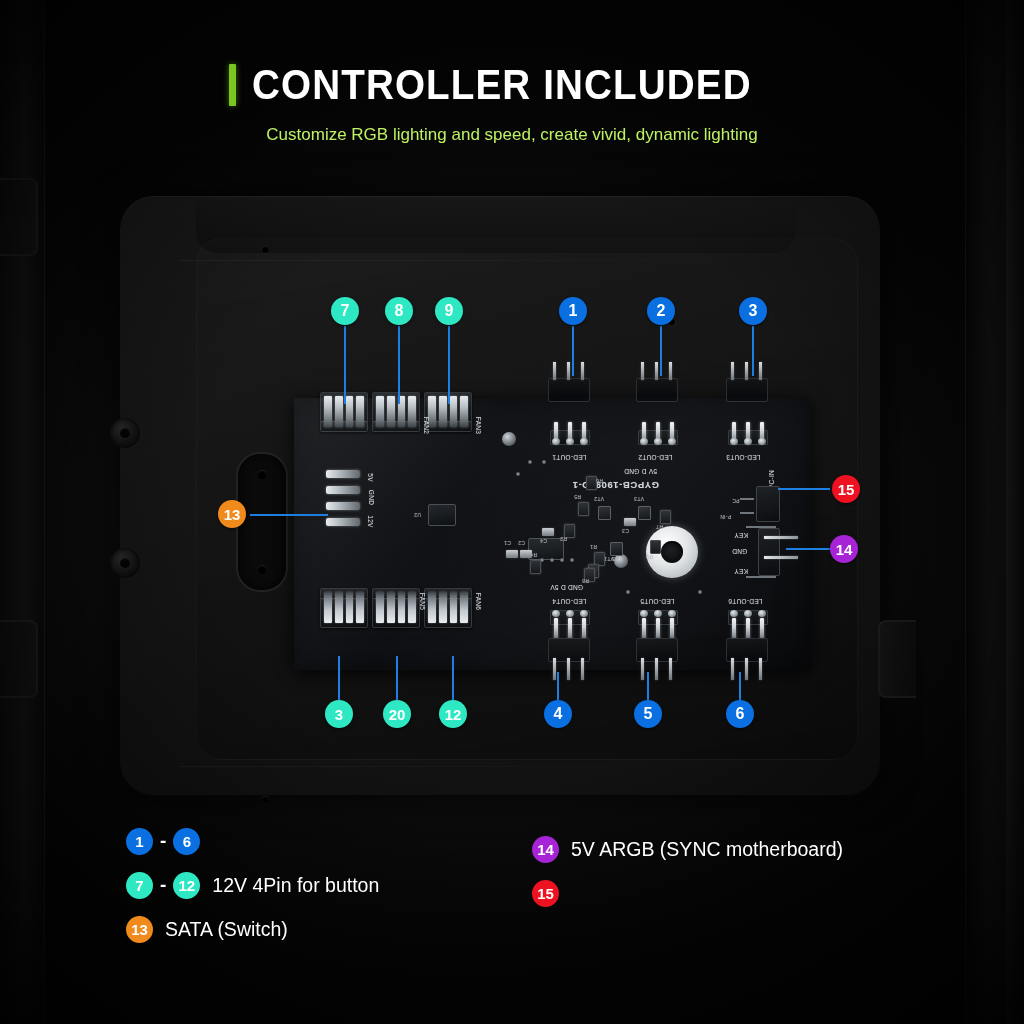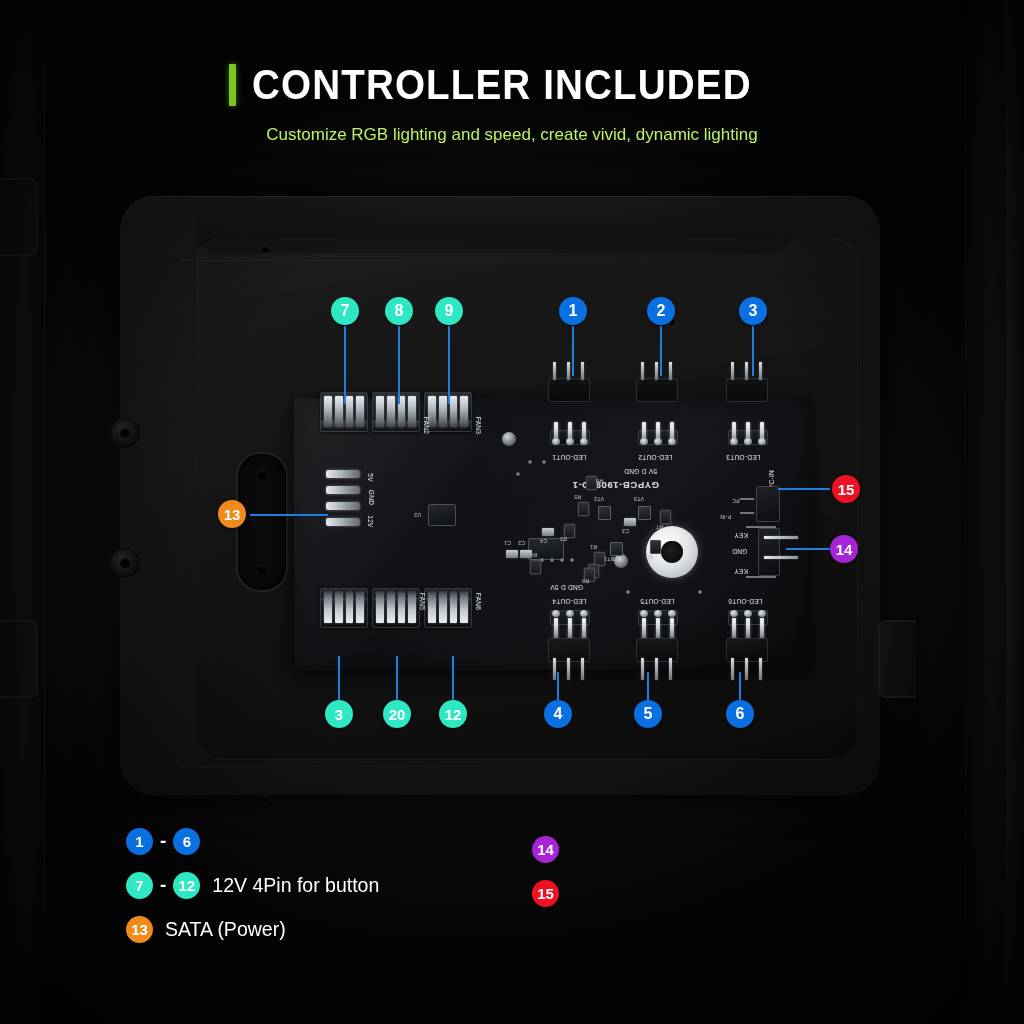--- a/index.html
+++ b/index.html
@@ -665,27 +665,28 @@
         <span class="lg-badge" style="background:#0a6fe0;">6</span>
       </div>
       <div class="legend-row" style="margin-top:6px;">
         <span class="lg-badge" style="background:#2ee8c4;">7</span>
         <span class="lg-dash">-</span>
         <span class="lg-badge" style="background:#2ee8c4;">12</span>
         <span class="lg-text">12V 4Pin for button</span>
       </div>
       <div class="legend-row" style="margin-top:6px;">
         <span class="lg-badge" style="background:#f08a1c;">13</span>
-        <span class="lg-text">SATA (Power)</span>
+        <span class="lg-text">SATA (Switch)</span>
       </div>
     </div>
 
     <div class="legend-col" style="left:532px; top:8px;">
       <div class="legend-row">
         <span class="lg-badge" style="background:#a724d6;">14</span>
+        <span class="lg-text">5V ARGB (SYNC motherboard)</span>
       </div>
       <div class="legend-row" style="margin-top:6px;">
         <span class="lg-badge" style="background:#ee1122;">15</span>
       </div>
     </div>
 
   </div>
 
 </div>
 

